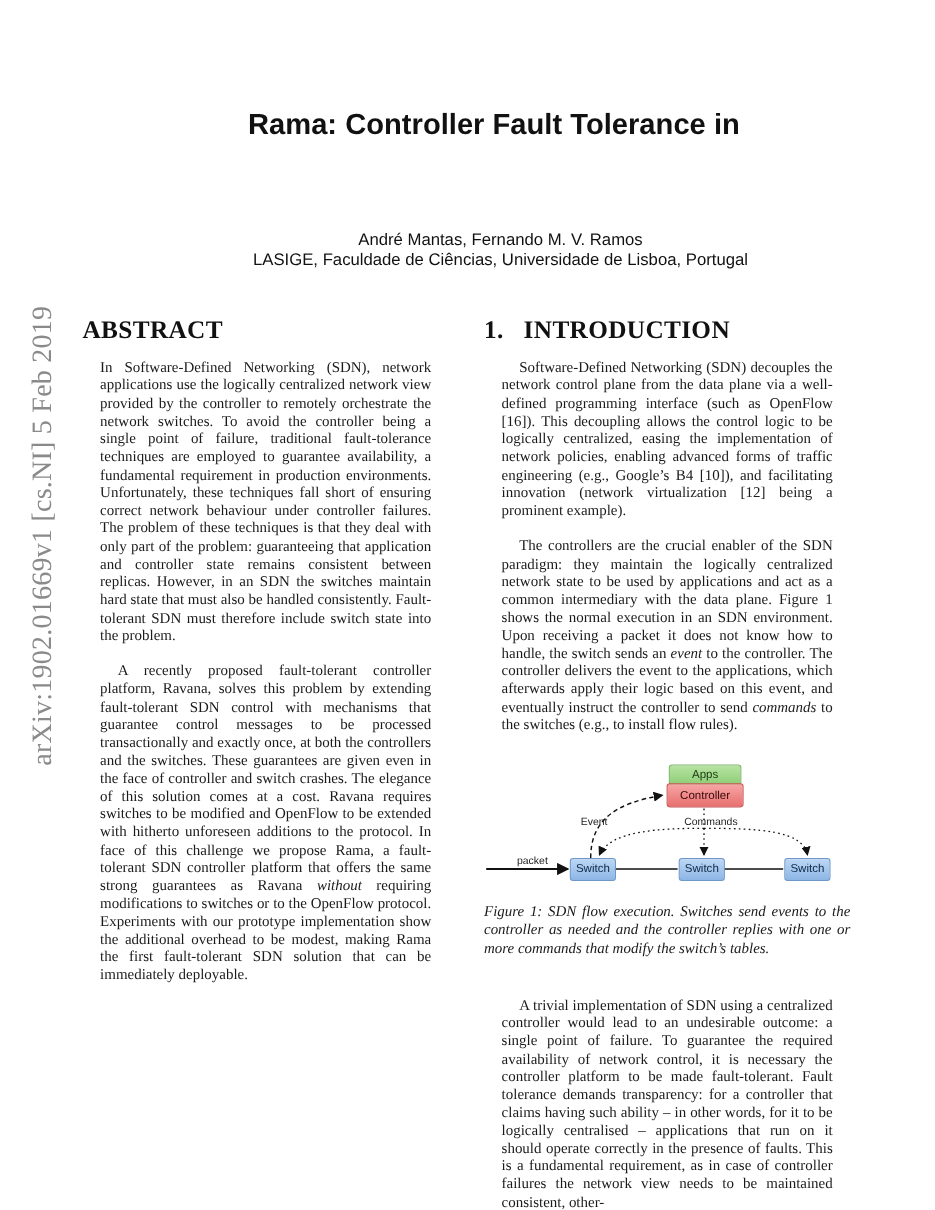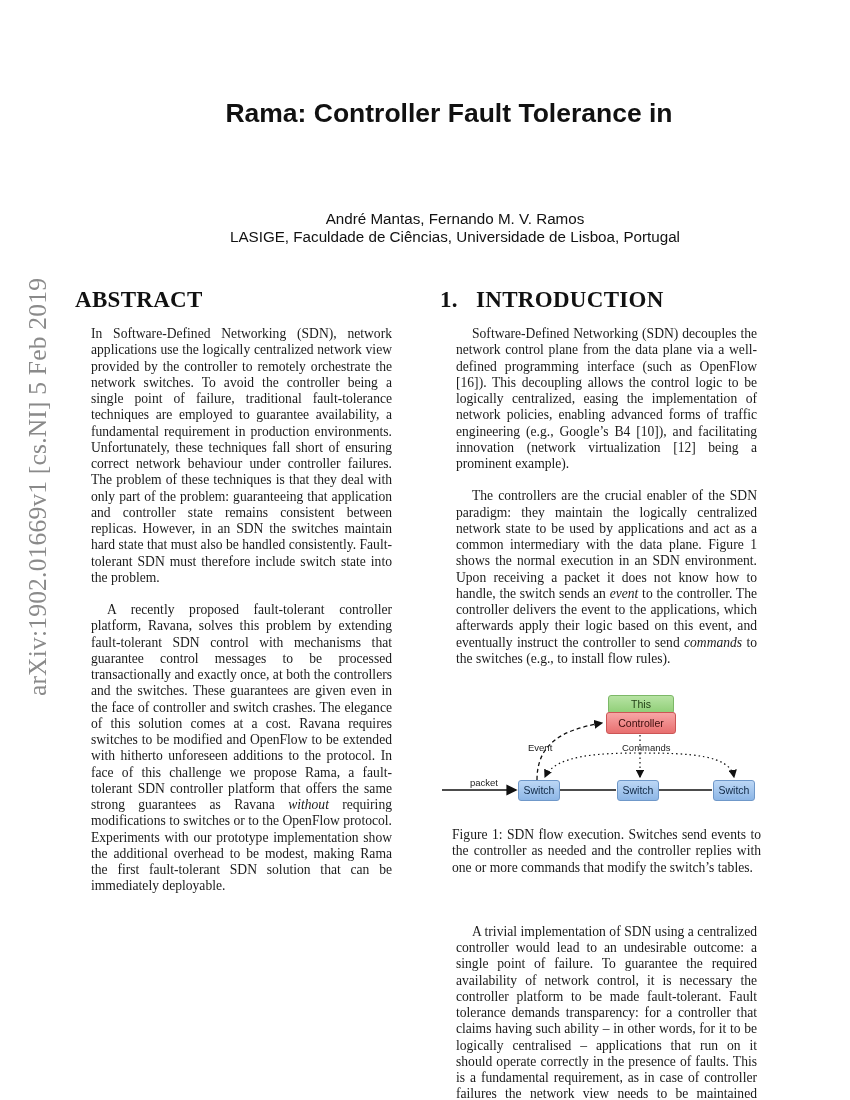--- a/index.html
+++ b/index.html
@@ -20,21 +20,21 @@
     transform: translate(-50%,-50%) rotate(-90deg);
     white-space:nowrap; font-family:"Liberation Serif", serif; font-size:25.5px; color:#8a8a8a; letter-spacing:0.2px;
   }
   .col { position:absolute; font-family:"Liberation Serif", serif; font-size:13.6px; line-height:16.25px; text-align:justify; hyphens:manual; }
   .col-left { left:75px; top:290px; width:333px; }
   .col-right { left:440px; top:290px; width:333px; }
   h2 { font-family:"Liberation Serif", serif; font-weight:bold; font-size:23px; margin:0 0 3px 0; line-height:20px; color:#111; letter-spacing:0.3px; }
   p { margin:16px; text-indent:0; }
   p.ind { text-indent:16px; }
   .figure { position:relative; width:333px; height:130px; margin:18px 0 6px 0; }
-  .caption { margin:12px; }
+  .caption { margin:0;font-style:italic; }
   .gap { height:20px; }
   .box { position:absolute; font-family:"Liberation Sans", sans-serif; font-size:10.5px; text-align:center; border-radius:3px; }
   .apps { left:168px; top:10px; width:64px; height:17px; line-height:17px; background:linear-gradient(#b7e3a3,#8fce77); border:1px solid #7cb867; color:#1d3b12; }
   .controller { left:166px; top:27px; width:68px; height:20px; line-height:20px; background:linear-gradient(#f7a6a6,#e86f6f); border:1px solid #c55; color:#3a0b0b; }
   .switch { top:95px; width:40px; height:19px; line-height:19px; background:linear-gradient(#bcd7f5,#8db6e6); border:1px solid #6f98c9; color:#0e2744; }
   .lbl { position:absolute; font-family:"Liberation Sans", sans-serif; font-size:9.5px; color:#222; }
 </style>
 </head>
 <body>
 
@@ -74,21 +74,21 @@
 
       <line x1="118" y1="105" x2="176" y2="105" stroke="#111" stroke-width="1.4"></line>
       <line x1="218" y1="105" x2="272" y2="105" stroke="#111" stroke-width="1.4"></line>
 
       <path d="M97,95 C97,60 120,45 162,38" fill="none" stroke="#111" stroke-width="1.3" stroke-dasharray="4,3" marker-end="url(#ah)"></path>
 
       <line x1="200" y1="50" x2="200" y2="92" stroke="#111" stroke-width="1.2" stroke-dasharray="1.5,3" marker-end="url(#ah)"></line>
       <path d="M200,68 C160,68 115,70 105,92" fill="none" stroke="#111" stroke-width="1.2" stroke-dasharray="1.5,3" marker-end="url(#ah)"></path>
       <path d="M200,68 C250,68 290,70 294,92" fill="none" stroke="#111" stroke-width="1.2" stroke-dasharray="1.5,3" marker-end="url(#ah)"></path>
     </svg>
-    <div class="box apps">This</div>
+    <div class="box apps">Apps</div>
     <div class="box controller">Controller</div>
     <div class="lbl" style="left:88px;top:55px;">Event</div>
     <div class="lbl" style="left:182px;top:55px;">Commands</div>
     <div class="lbl" style="left:30px;top:90px;">packet</div>
     <div class="box switch" style="left:78px;">Switch</div>
     <div class="box switch" style="left:177px;">Switch</div>
     <div class="box switch" style="left:273px;">Switch</div>
   </div>
 
   <p class="caption">Figure 1: SDN flow execution. Switches send events to the controller as needed and the controller replies with one or more commands that modify the switch’s tables.</p>

